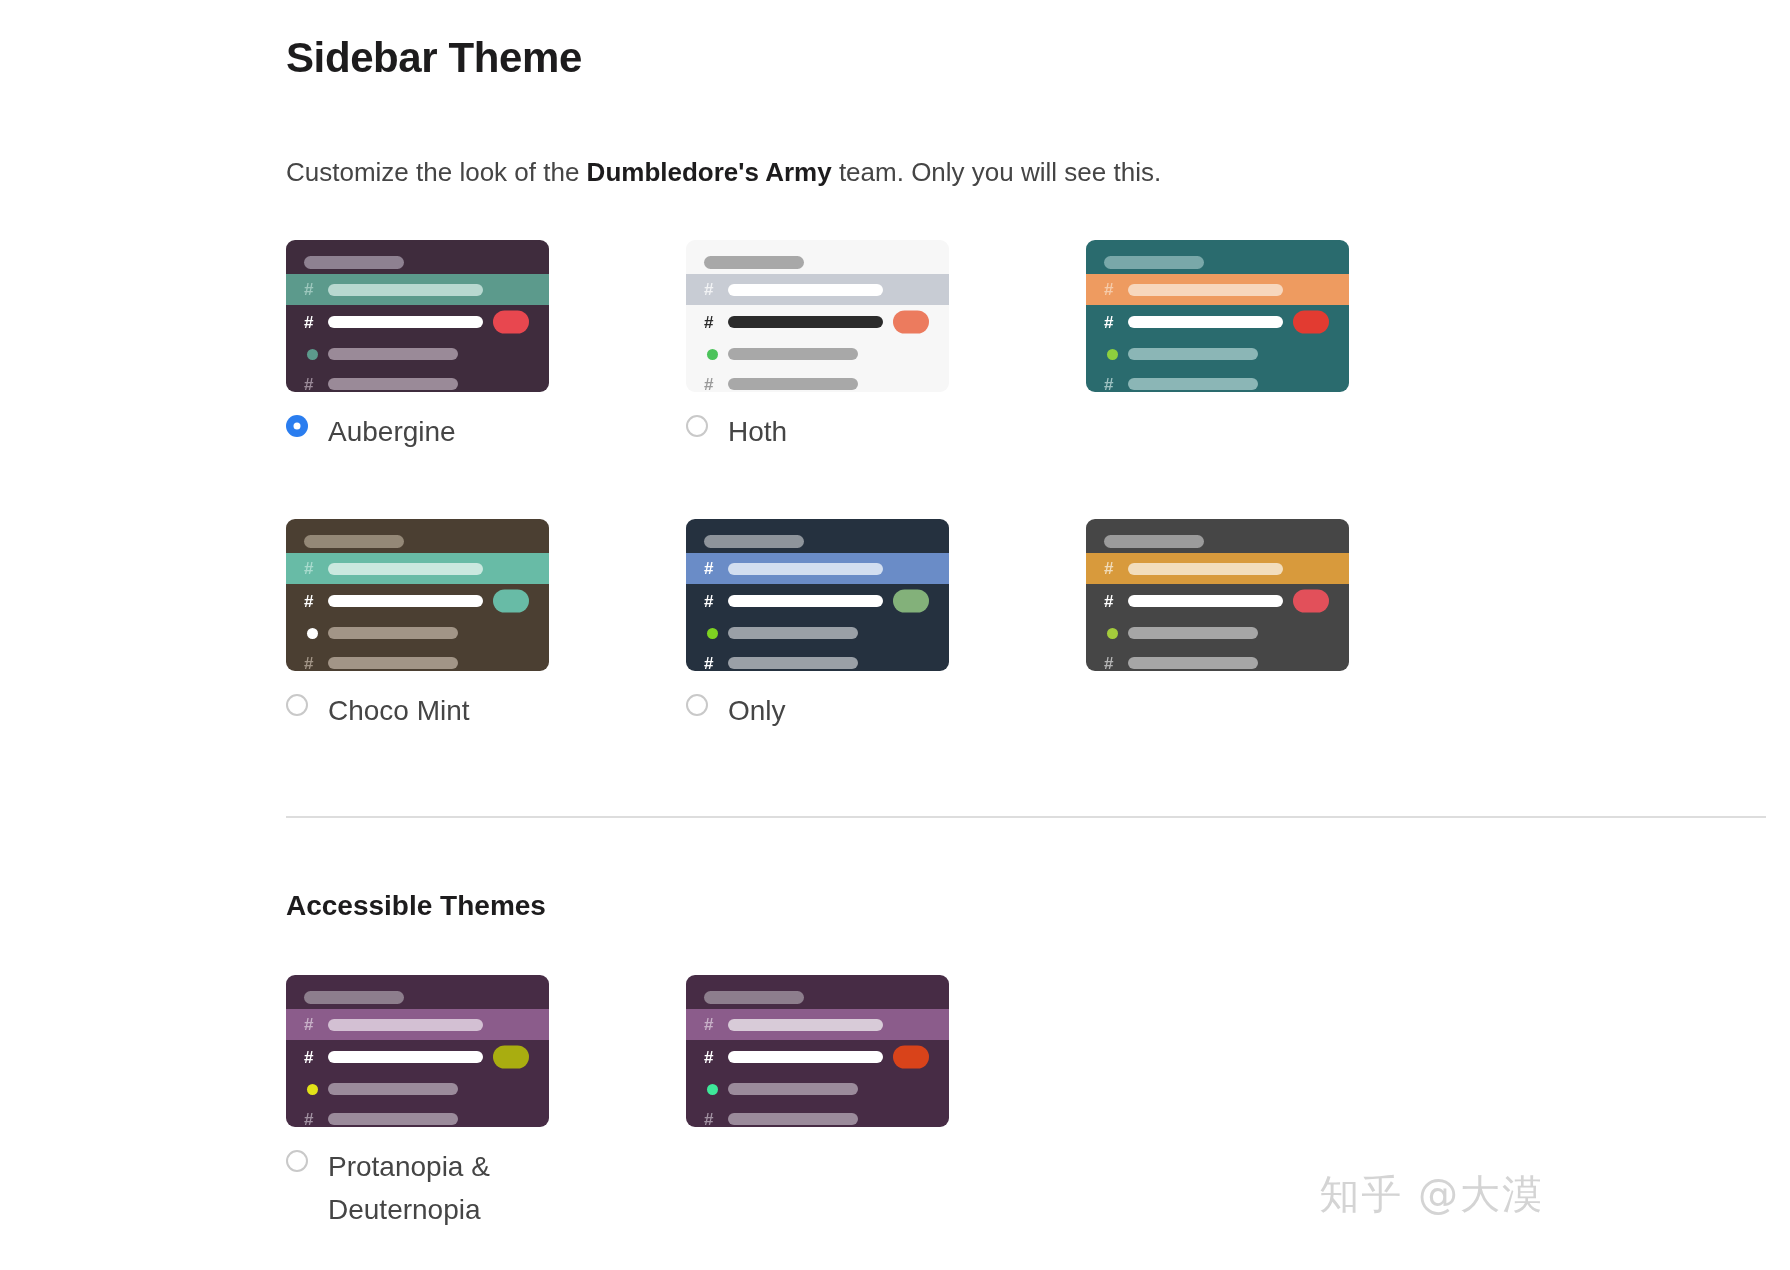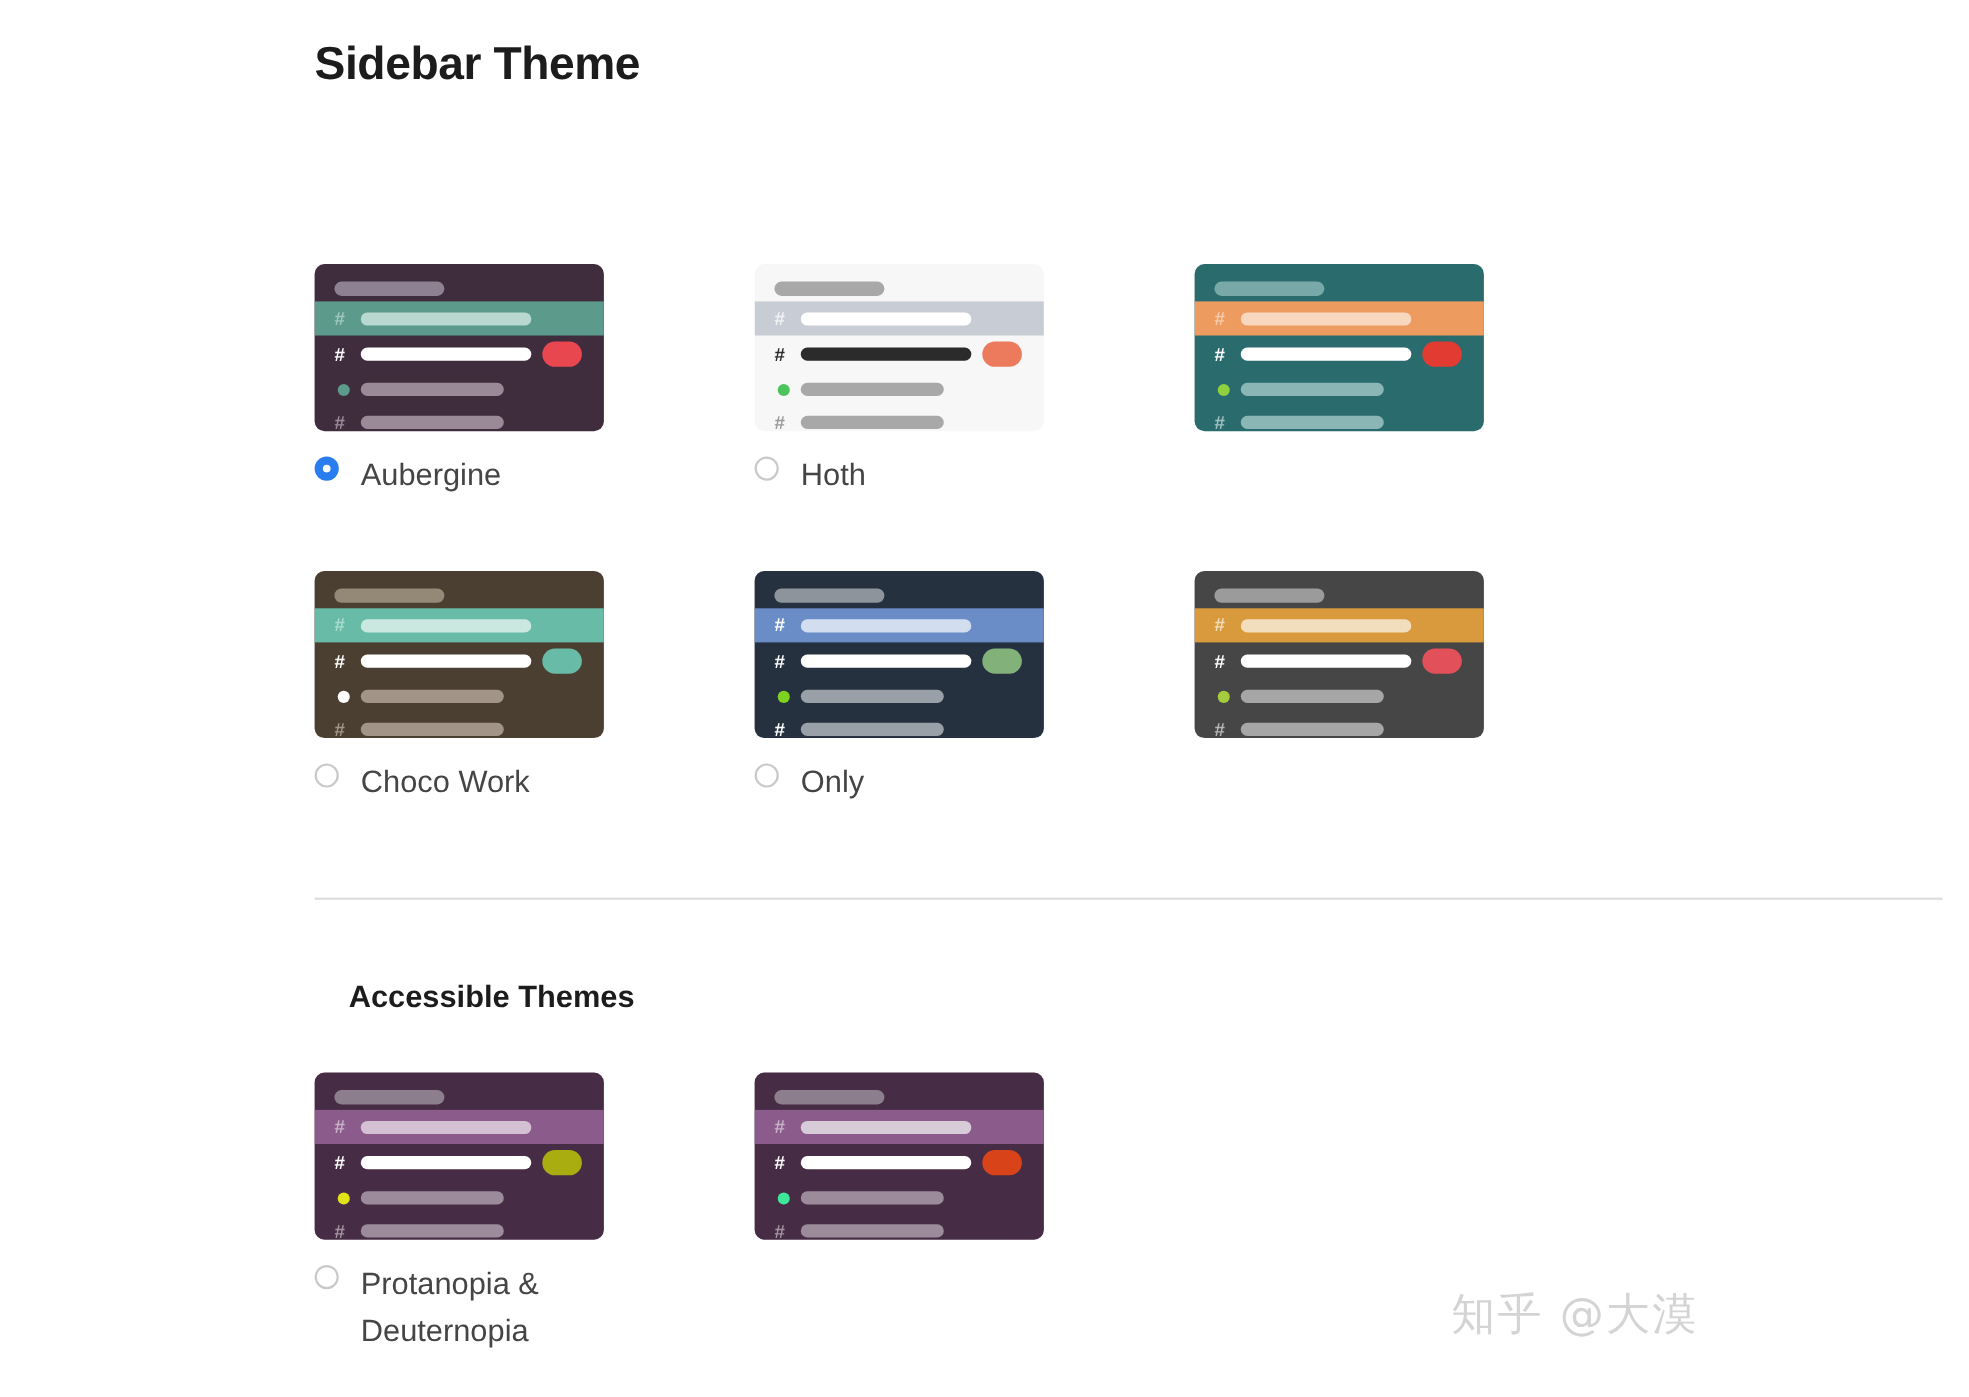--- a/index.html
+++ b/index.html
@@ -40,21 +40,20 @@
   }
   .page-desc b { color: #1d1c1d; font-weight: bold; }
 
   .section-title {
     position: absolute;
     left: 286px;
     top: 890px;
     font-size: 28px;
     font-weight: bold;
     color: #1d1c1d;
-    margin-left: 31px;
   }
 
   .divider {
     position: absolute;
     left: 286px;
     top: 816px;
     width: 1480px;
     height: 2px;
     background: #dddddd;
   }
@@ -196,20 +195,23 @@
     font-family: "DejaVu Sans", sans-serif;
   }
 </style>
 </head>
 <body>
 
 <div id="page">
 
   <h1 class="page-title">Sidebar Theme</h1>
 
+  <p class="page-desc">
+    <span>Customize the look of the </span><b>Dumbledore's Army</b><span> team. Only you will see this.</span>
+  </p>
 
   <div class="grid" id="grid-main">
       <div class="theme-option">
         <div class="card" style="background: rgb(63, 44, 61);">
           <div class="row row-team">
             <div class="team-pill" style="background: rgb(142, 129, 145);"></div>
           </div>
           <div class="row row-sel row-active" style="background: rgb(92, 154, 140);">
             <span class="hash" style="color: rgb(157, 199, 189);">#</span>
             <div class="bar" style="background: rgb(184, 216, 208);"></div>
@@ -303,21 +305,21 @@
             <span class="dot" style="background: rgb(255, 255, 255);"></span>
             <div class="bar" style="background: rgb(162, 149, 135);"></div>
           </div>
           <div class="row row-last" style="height: 30px;">
             <span class="hash" style="color: rgb(162, 149, 135);">#</span>
             <div class="bar" style="background: rgb(162, 149, 135);"></div>
           </div>
         </div>
         <div class="opt-line">
           <span class="radio" role="radio" aria-checked="false"></span>
-          <span class="opt-label">Choco Work</span>
+          <span class="opt-label">Choco Mint</span>
         </div>
       </div>
       <div class="theme-option">
         <div class="card" style="background: rgb(37, 49, 63);">
           <div class="row row-team">
             <div class="team-pill" style="background: rgb(142, 148, 155);"></div>
           </div>
           <div class="row row-sel row-active" style="background: rgb(106, 140, 199);">
             <span class="hash" style="color: rgb(255, 255, 255);">#</span>
             <div class="bar" style="background: rgb(210, 222, 240);"></div>

